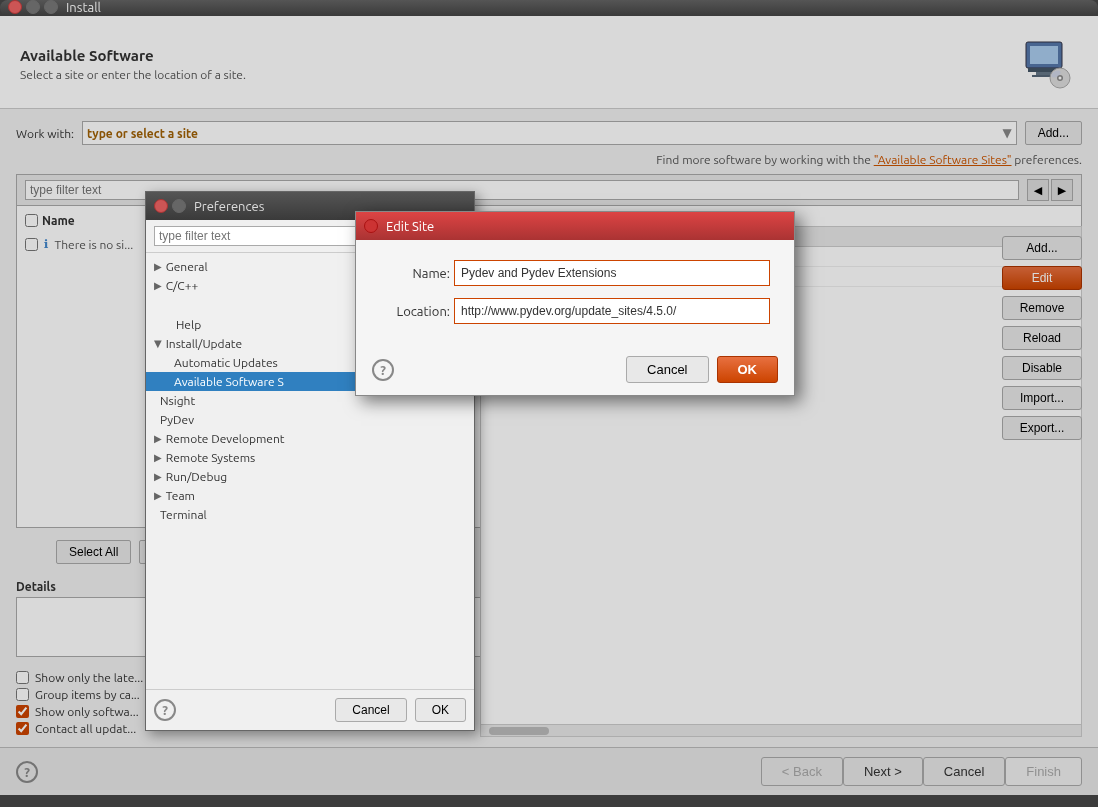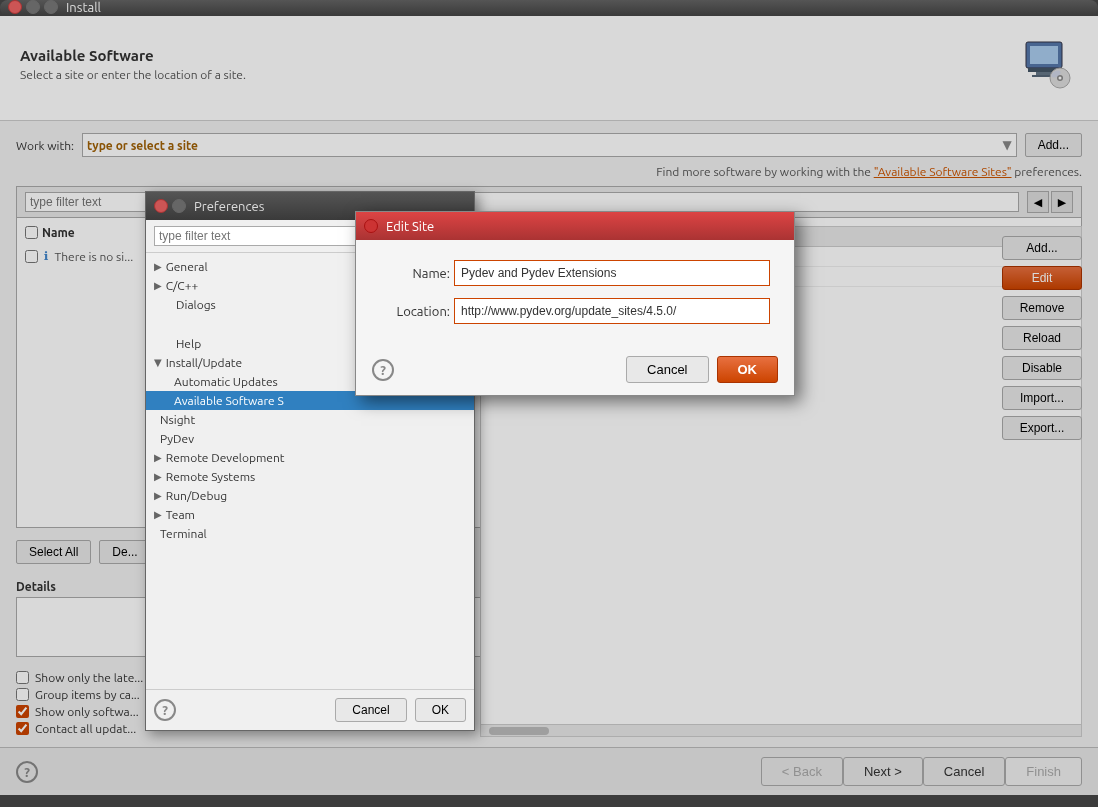--- a/index.html
+++ b/index.html
@@ -45,21 +45,21 @@
       width: 1098px;
       height: 779px;
       display: flex;
       flex-direction: column;
       position: relative;
     }
 
     
     .install-header {
       background: white;
-      padding: 16px 20px 24px 20px;
+      padding: 16px 20px 12px 20px;
       border-bottom: 1px solid #ccc;
       display: flex;
       align-items: center;
       justify-content: space-between;
     }
     .install-header-text h2 {
       font-size: 15px;
       font-weight: bold;
       color: #333;
       margin-bottom: 4px;
@@ -183,20 +183,21 @@
       gap: 8px;
       padding: 4px 0;
     }
     .select-all-btn {
       padding: 4px 12px;
       background: #e8e8e8;
       border: 1px solid #aaa;
       border-radius: 2px;
       font-size: 12px;
       cursor: pointer;
+      margin-left: 40px;
     }
     .deselect-btn {
       padding: 4px 12px;
       background: #e8e8e8;
       border: 1px solid #aaa;
       border-radius: 2px;
       font-size: 12px;
       cursor: pointer;
     }
 
@@ -670,23 +671,20 @@
       </div>
       <div class="pref-tree">
 
         <div class="pref-tree-item parent">
           <span class="arrow">▶</span>
           <span>General</span>
         </div>
         <div class="pref-tree-item parent">
           <span class="arrow">▶</span>
           <span>C/C++</span>
-        </div>
-        <div class="pref-tree-item">
-          <span style="padding-left:14px;">Dialogs</span>
         </div>
         <div class="pref-tree-item">
           <span style="padding-left:14px;margin-top:20px;">Help</span>
         </div>
         <div class="pref-tree-item parent">
           <span class="arrow">▼</span>
           <span>Install/Update</span>
         </div>
         <div class="pref-tree-item" style="padding-left:28px;">
           <span>Automatic Updates</span>

